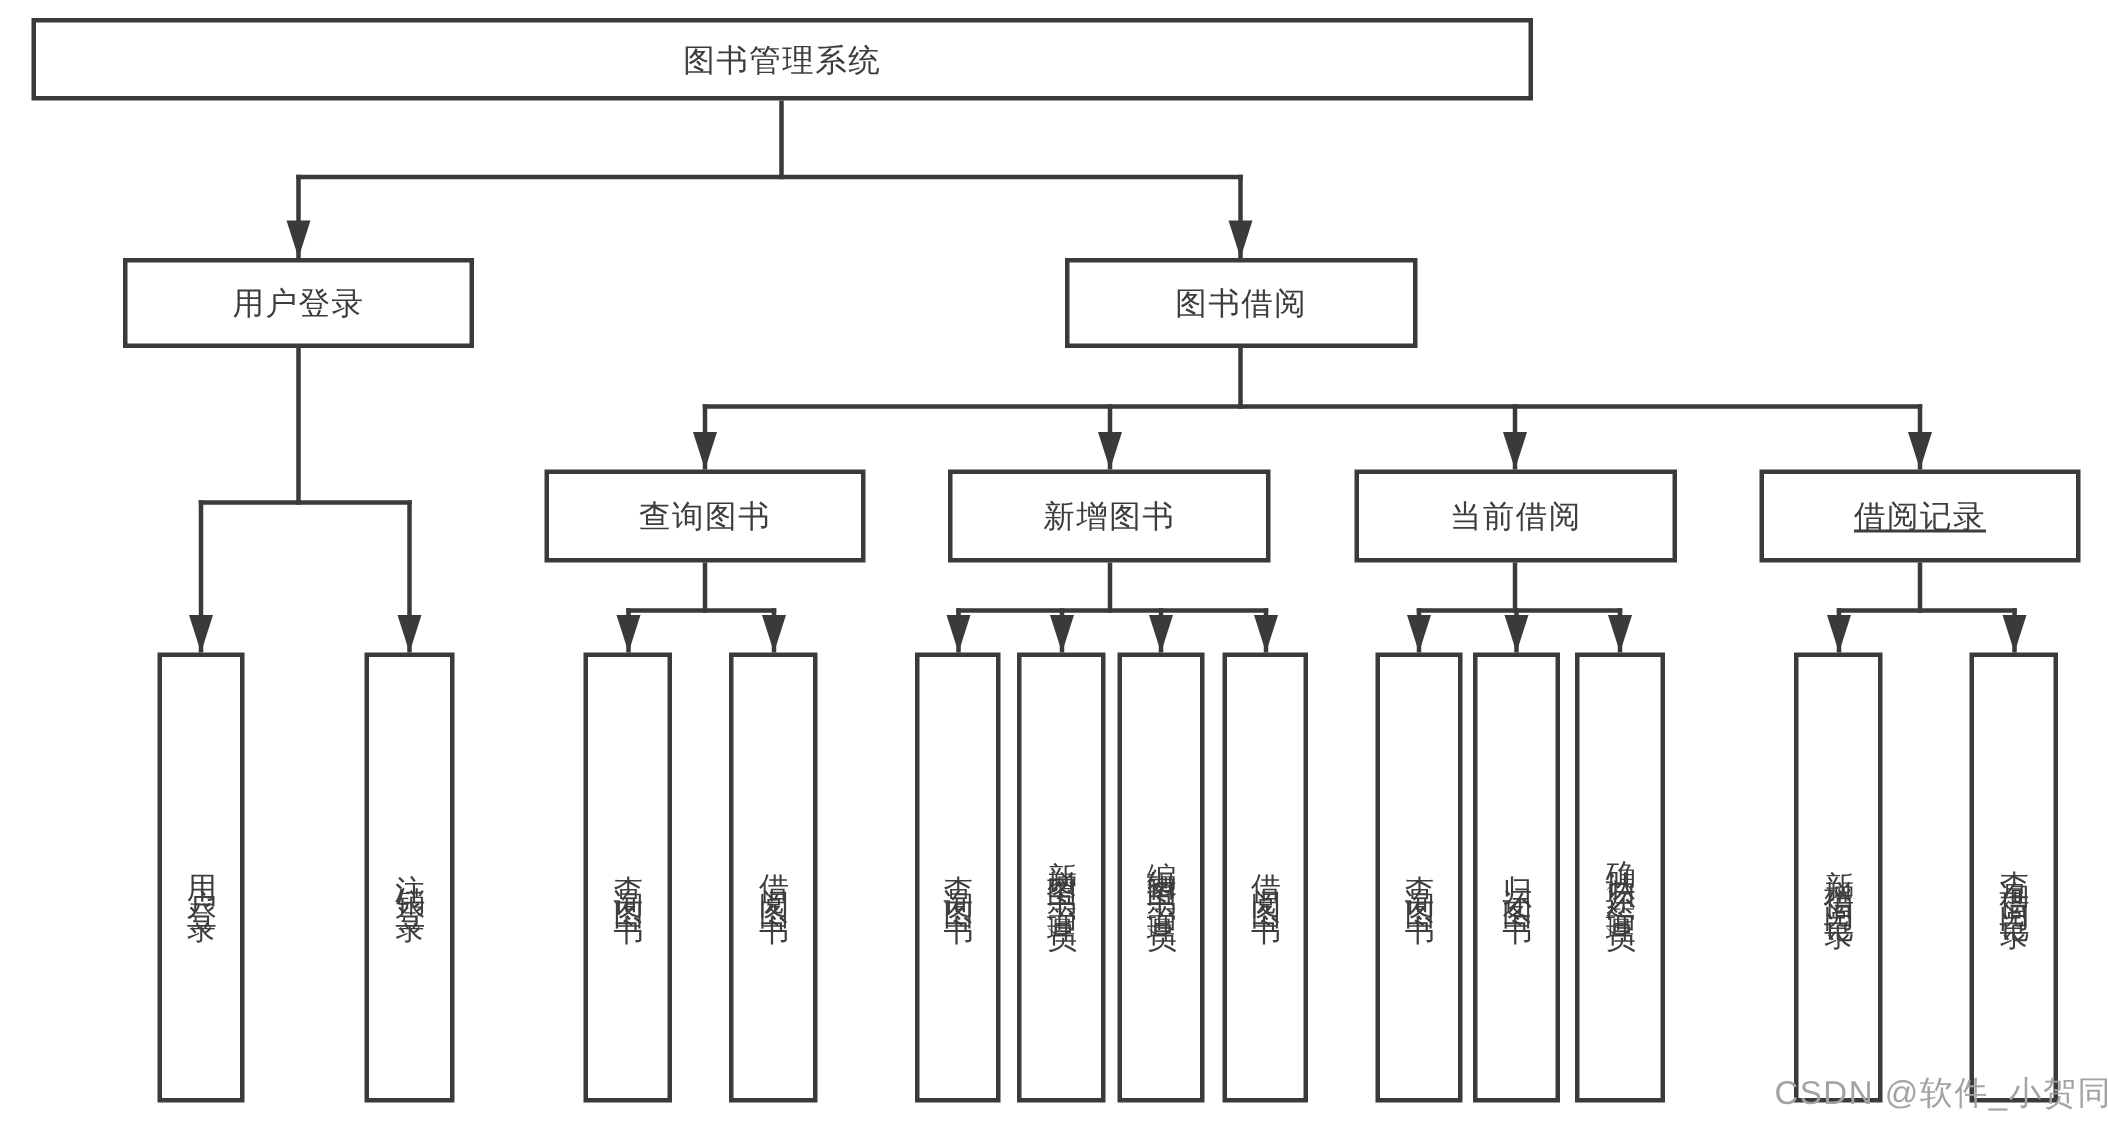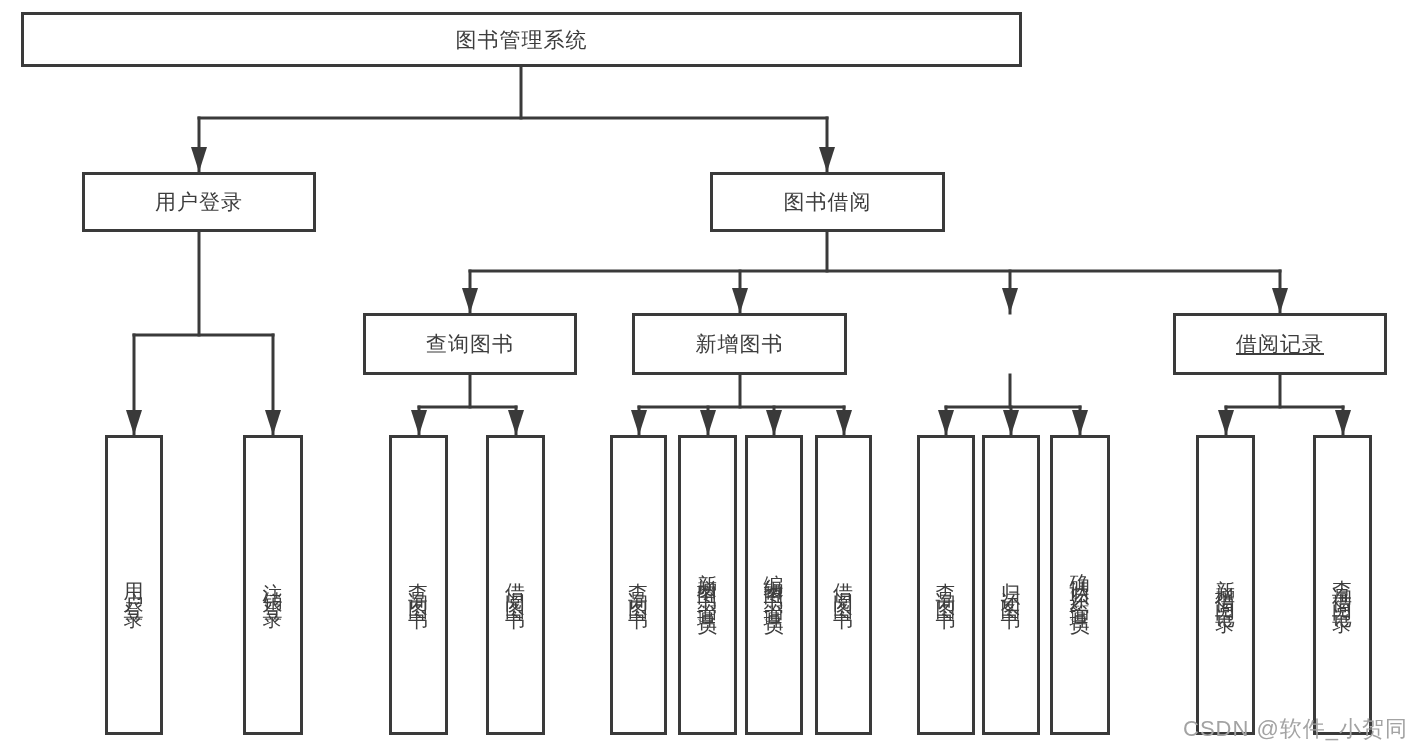--- a/index.html
+++ b/index.html
@@ -133,20 +133,21 @@
     <polygon points="1335,410 1351,410 1343,435"></polygon>
   </svg>
 
   <div class="node" style="left:21px; top:12px; width:1001px; height:55px;">图书管理系统</div>
 
   <div class="node" style="left:82px; top:172px; width:234px; height:60px;">用户登录</div>
   <div class="node" style="left:710px; top:172px; width:235px; height:60px;">图书借阅</div>
 
   <div class="node" style="left:363px; top:313px; width:214px; height:62px;">查询图书</div>
   <div class="node" style="left:632px; top:313px; width:215px; height:62px;">新增图书</div>
+  <div class="node" style="left:903px; top:313px; width:215px; height:62px;">当前借阅</div>
   <div class="node" style="left:1173px; top:313px; width:214px; height:62px;text-decoration:underline;">借阅记录</div>
 
   <div class="node leaf" style="left:105px; top:435px; width:58px; height:300px;">用户登录</div>
   <div class="node leaf" style="left:243px; top:435px; width:60px; height:300px;">注销登录</div>
 
   <div class="node leaf" style="left:389px; top:435px; width:59px; height:300px;">查询图书</div>
   <div class="node leaf" style="left:486px; top:435px; width:59px; height:300px;">借阅图书</div>
 
   <div class="node leaf" style="left:610px; top:435px; width:57px; height:300px;">查询图书</div>
   <div class="node leaf" style="left:678px; top:435px; width:59px; height:300px; letter-spacing:6px;">新增图书（管理员）</div>

